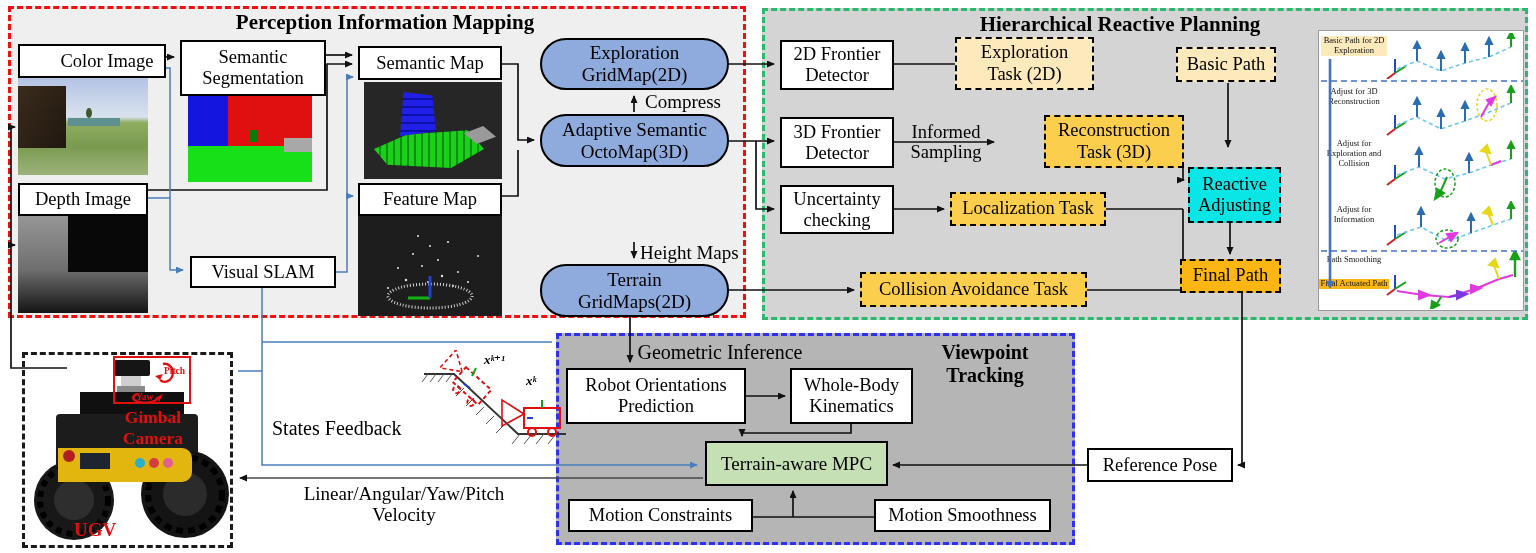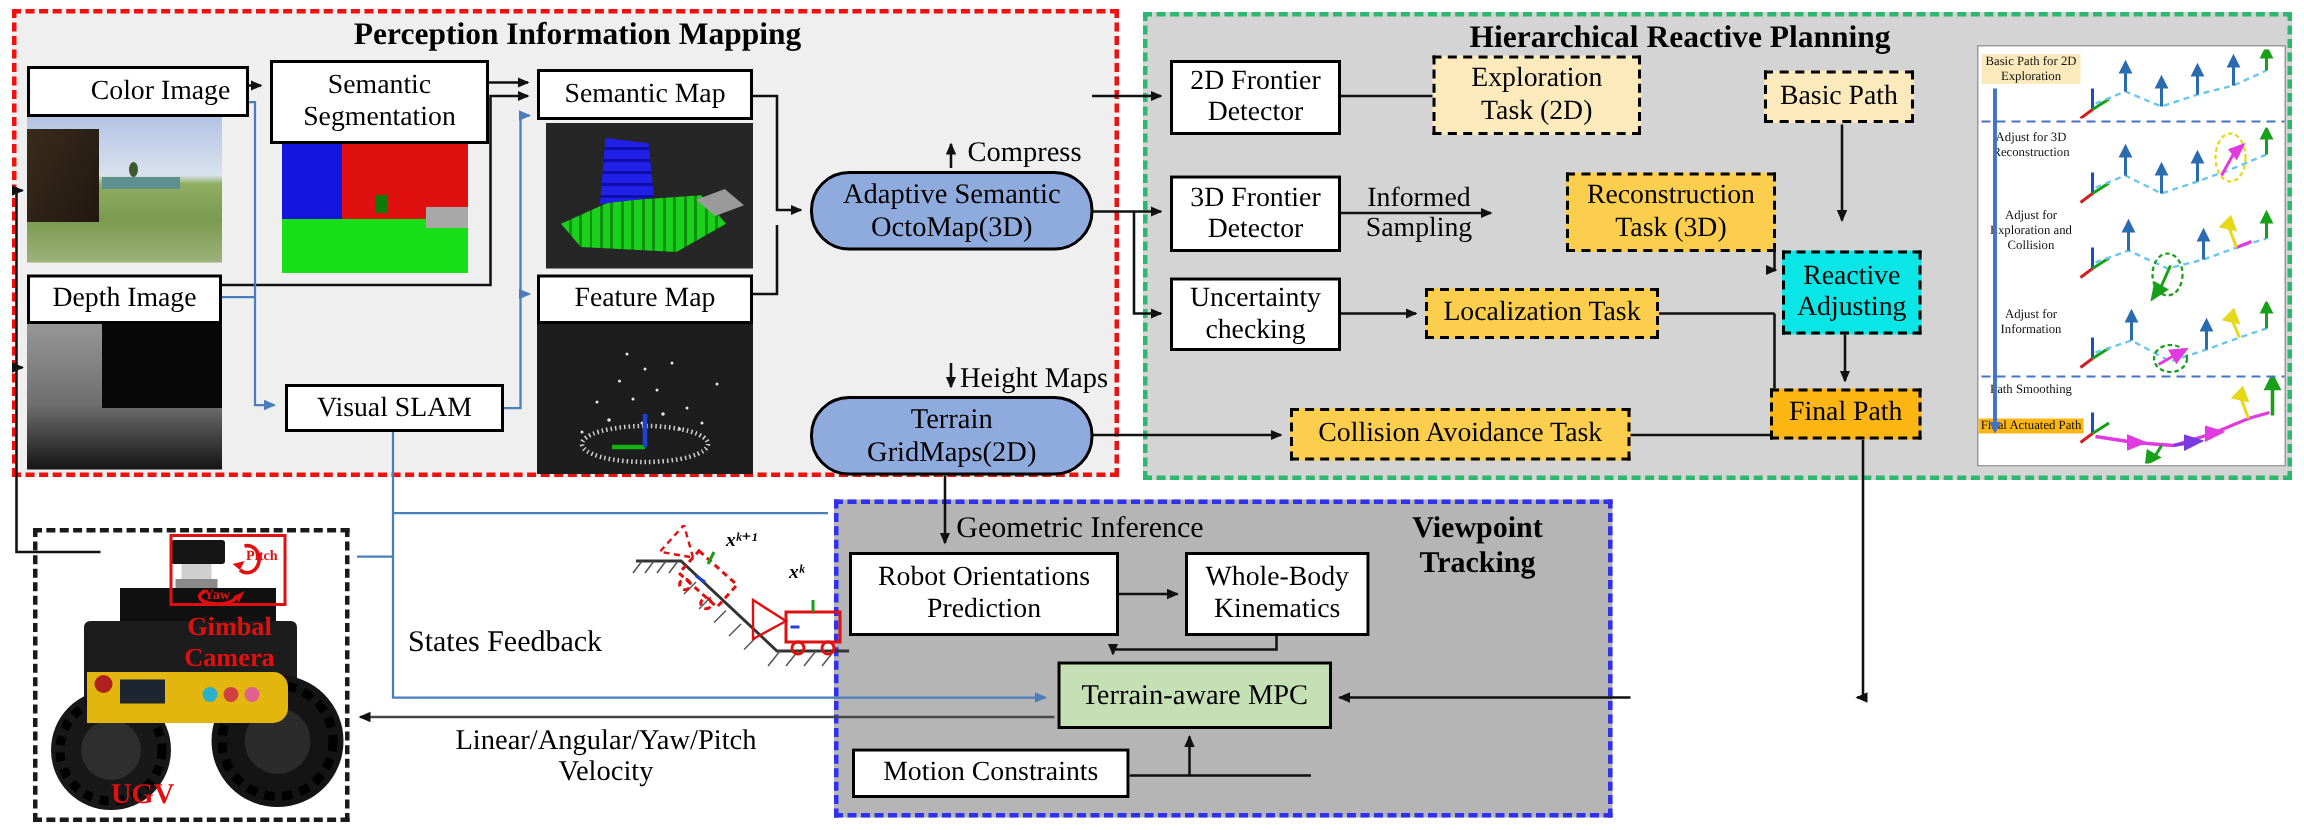--- a/index.html
+++ b/index.html
@@ -115,20 +115,23 @@
   <div class="node" style="left:18px;top:183px;width:130px;height:33px;">
       <span>Depth Image</span>
     </div>
   <div class="node" style="left:190px;top:256px;width:146px;height:32px;">
       <span>Visual SLAM</span>
     </div>
   <div class="node" style="left:358px;top:183px;width:144px;height:33px;">
       <span>Feature Map</span>
     </div>
 
+  <div class="pill" style="left:540px;top:38px;width:189px;height:52px;">
+      <span style="width:150px;">Exploration GridMap(2D)</span>
+    </div>
   <div class="pill" style="left:540px;top:114px;width:189px;height:53px;">
       <span style="width:170px;">Adaptive Semantic OctoMap(3D)</span>
     </div>
   <div class="pill" style="left:540px;top:264px;width:189px;height:53px;">
       <span style="width:150px;">Terrain GridMaps(2D)</span>
     </div>
 
   <div class="lbl" style="left:645px;top:92px;width:110px;text-align:left;">Compress</div>
   <div class="lbl" style="left:640px;top:243px;width:118px;text-align:left;">Height Maps</div>
 
@@ -368,20 +371,26 @@
       <span style="width:165px;">Robot Orientations Prediction</span>
     </div>
   <div class="node" style="left:790px;top:368px;width:123px;height:56px;">
       <span>Whole-Body Kinematics</span>
     </div>
   <div class="mpc" style="left:705px;top:441px;width:183px;height:45px;">
       <span>Terrain-aware MPC</span>
     </div>
   <div class="node" style="left:568px;top:499px;width:185px;height:33px;">
       <span>Motion Constraints</span>
+    </div>
+  <div class="node" style="left:874px;top:499px;width:177px;height:33px;">
+      <span>Motion Smoothness</span>
+    </div>
+  <div class="node" style="left:1087px;top:448px;width:146px;height:34px;">
+      <span>Reference Pose</span>
     </div>
 
   <div class="lbl" style="left:272px;top:417px;width:142px;font-size:20px;text-align:left;">States Feedback</div>
   <div class="abs" style="left:293px;top:484px;width:222px;z-index:6;text-align:center;font-size:19px;line-height:1.1;">
     <span style="display:block;">Linear/Angular/Yaw/Pitch</span>
     <span style="display:block;">Velocity</span>
   </div>
 
   <svg class="abs" style="left:420px;top:350px;z-index:6;" width="148" height="100" viewBox="0 0 148 100">
     <path d="M4,24 L34,24 L98,84 L146,84" stroke="#333" stroke-width="2" fill="none"></path>

